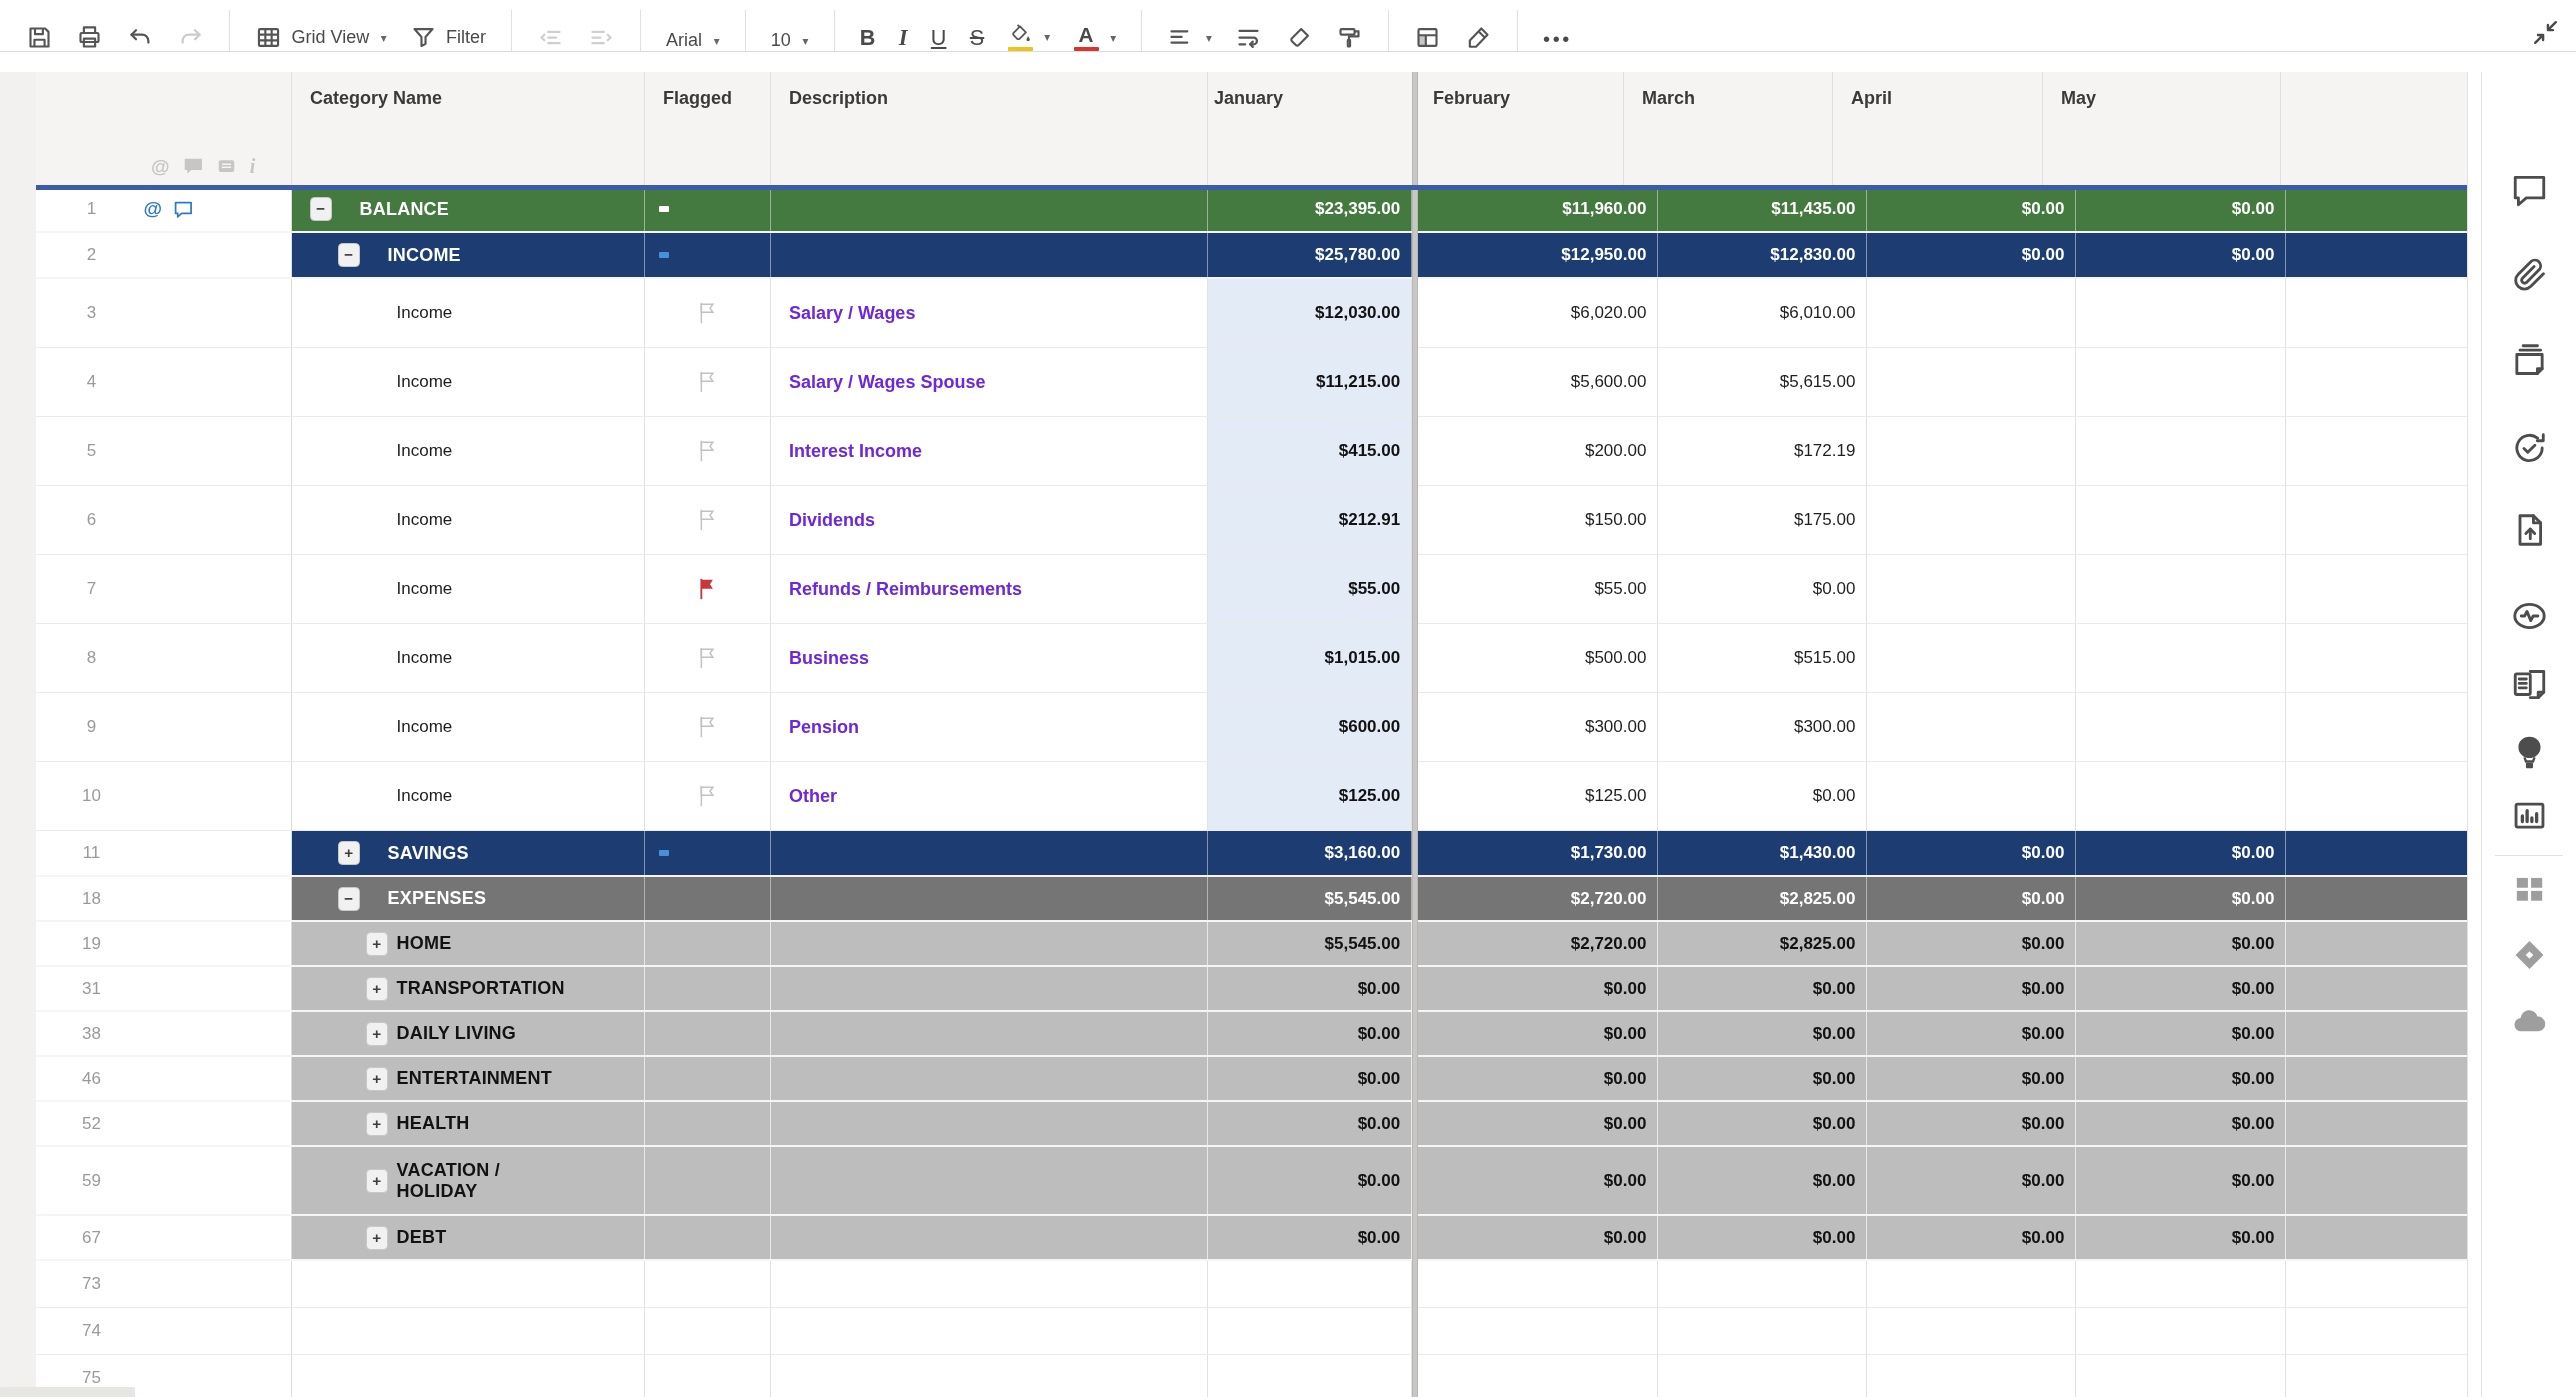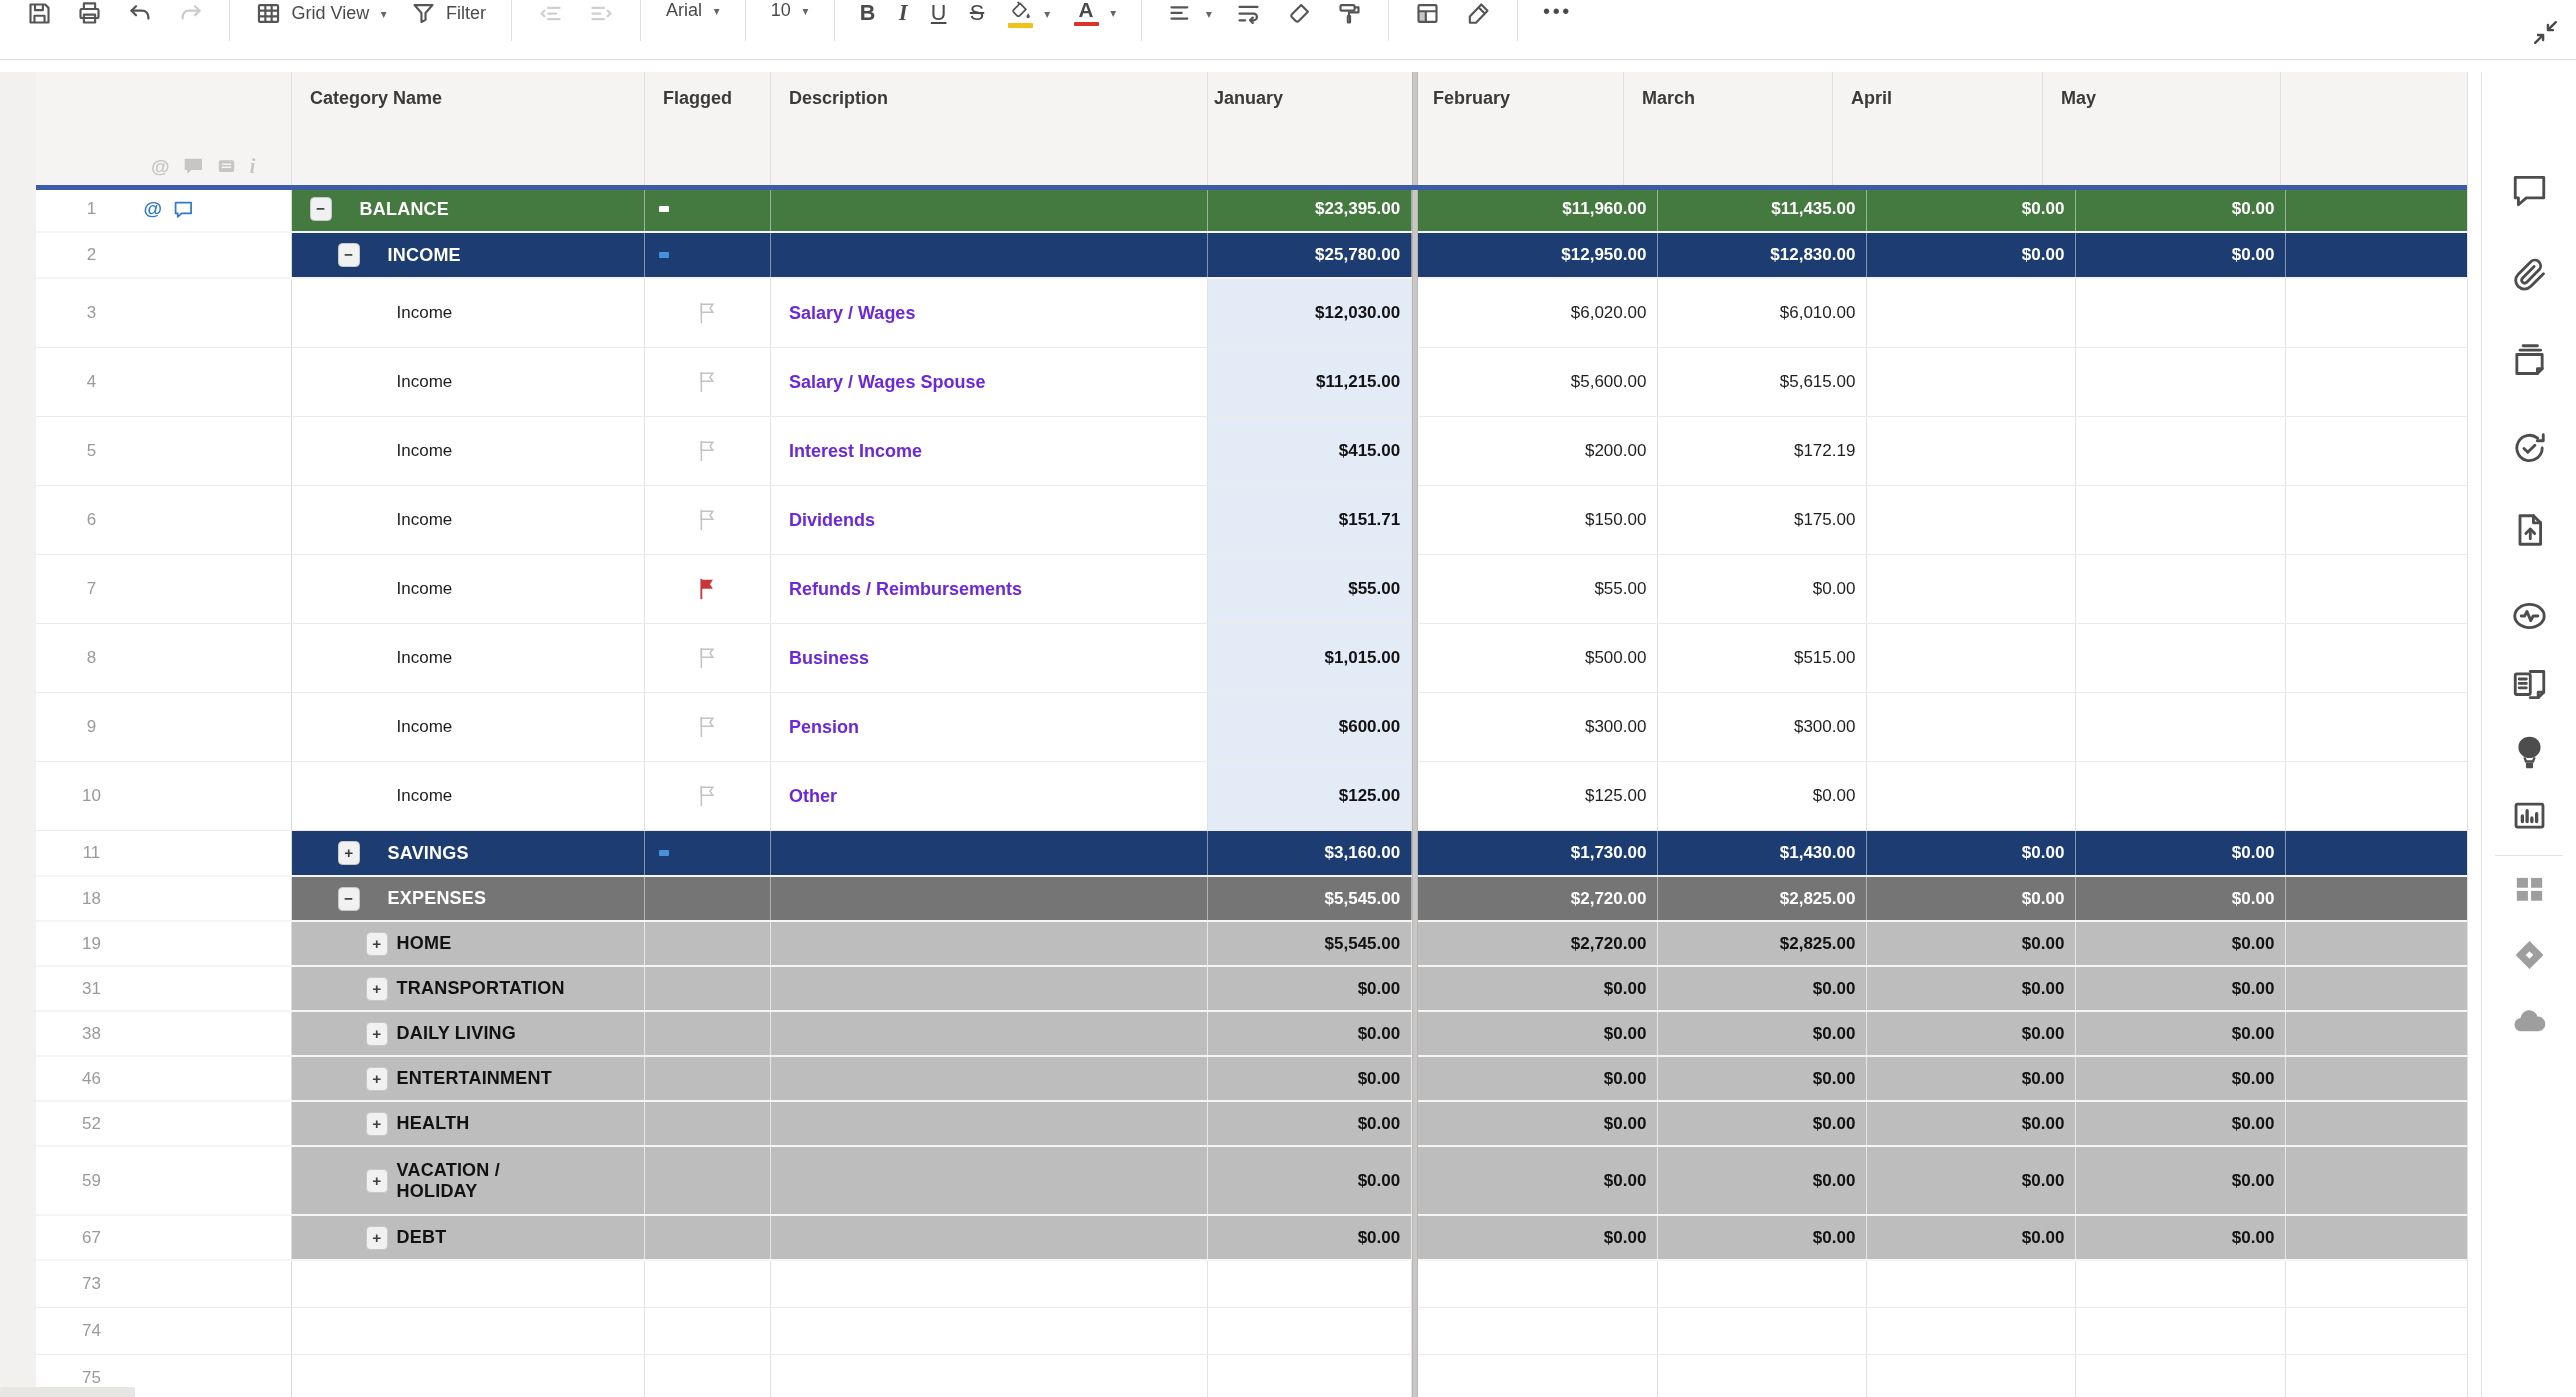--- a/index.html
+++ b/index.html
@@ -1,20 +1,20 @@
 <!DOCTYPE html>
 <html style="font-size:14.4px"><head>
 <meta charset="utf-8">
 <style>
   html,body{margin:0;padding:0;}
   body{width:2576px;height:1398px;position:relative;overflow:hidden;background:#fff;
        font-family:"Liberation Sans",sans-serif;-webkit-font-smoothing:antialiased;}
   
-  #toolbar{position:absolute;top:0;left:0;width:2576px;height:60px;background:#fff;
-           border-bottom:0.9px solid #DCDCDC;display:flex;align-items:flex-start;padding-left:14.4px;box-sizing:border-box;}
+  #toolbar{position:absolute;top:0;left:0;width:2576px;height:52px;background:#fff;
+           border-bottom:0.9px solid #DCDCDC;display:flex;align-items:flex-end;padding-left:14.4px;box-sizing:border-box;}
   .tb{display:inline-flex;align-items:center;gap:9px;background:none;border:none;margin:0 11.7px;
       color:#4A4A4A;font-size:18px;font-family:inherit;cursor:pointer;padding:0;position:relative;}
   .tb.disabled{color:#CCC;}
   .tdiv{width:0.9px;height:41px;background:#E0E0E0;margin:0 13.5px;flex:none;}
   .caret{font-size:11.7px;color:#666;margin-left:2.7px;}
   .fmt{font-size:21.6px;font-weight:700;color:#4A4A4A;}
   .fmt.it{font-style:italic;font-family:"Liberation Serif",serif;font-weight:600;font-size:22.5px;}
   .fmt.un{text-decoration:underline;font-weight:400;}
   .fmt.st{text-decoration:line-through;font-weight:400;}
   .stack{display:inline-flex;flex-direction:column;align-items:center;gap:1.8px;}
@@ -410,21 +410,21 @@
           <span class="flag">
             <svg width="20.7" height="24" viewBox="0 0 22 26" fill="none" stroke="#C2C2C2" stroke-width="1.6">
               <path d="M4.5 2v22"></path>
               <path d="M4.5 3.5h12.5l-3.1 4.4 3.1 4.4H4.5z"></path>
             </svg>
           </span>
         </div>
         <div class="c desc">
           <span class="dlab">Dividends</span>
         </div>
-        <div class="c money ytd">$151.71</div>
+        <div class="c money ytd">$212.91</div>
         <div class="dsp"></div>
         <div class="c money mn m0">$150.00</div>
         <div class="c money mn m1">$175.00</div>
         <div class="c money mn m2"></div>
         <div class="c money mn m3"></div>
         <div class="c money mn m4"></div>
       </div>
       <div class="row detail">
         <div class="c rn">
           <span class="n">7</span>

